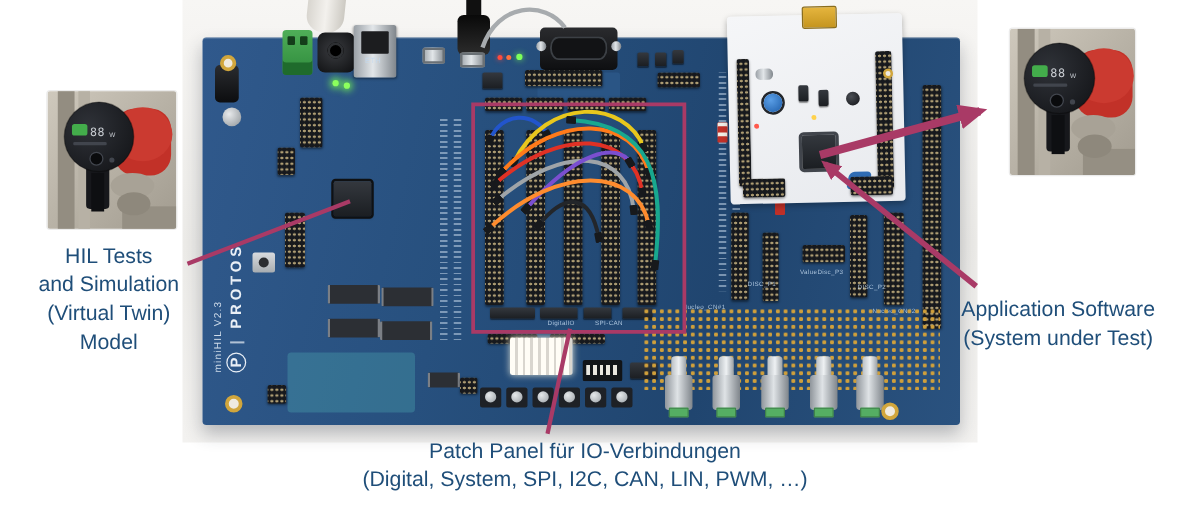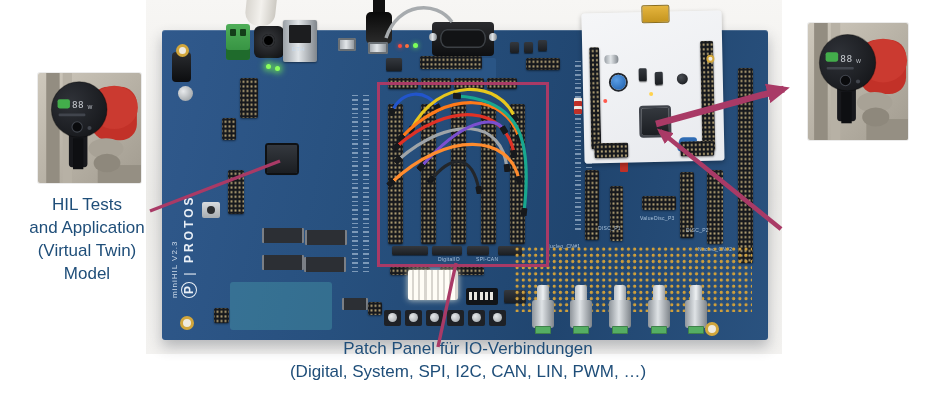--- a/index.html
+++ b/index.html
@@ -274,22 +274,26 @@
       </marker>
     </defs>
     <line x1="150" y1="211" x2="280" y2="161" stroke="#A93A66" stroke-width="3.4"></line>
     <line x1="456" y1="263" x2="438" y2="347" stroke="#A93A66" stroke-width="3.4"></line>
     <line x1="656" y1="124" x2="784" y2="89" stroke="#A93A66" stroke-width="6.5" marker-end="url(#headBig)"></line>
     <line x1="781" y1="229" x2="660" y2="131" stroke="#A93A66" stroke-width="4.5" marker-end="url(#headSm)"></line>
   </svg>
 
   <div class="abs caption z8" style="left:2px;top:193px;width:170px;">
     <div>HIL Tests</div>
-    <div>and Application</div>
+    <div>and Simulation</div>
     <div>(Virtual Twin)</div>
     <div>Model</div>
   </div>
-  <div class="abs caption z8" style="left:238px;top:337px;width:460px;">
+  <div class="abs caption z8" style="left:748px;top:236px;width:197px;">
+    <div>Application Software</div>
+    <div>(System under Test)</div>
+  </div>
+  <div class="abs caption z8" style="left:238px;top:349px;width:460px;">
     <div>Patch Panel für IO-Verbindungen</div>
     <div>(Digital, System, SPI, I2C, CAN, LIN, PWM, …)</div>
   </div>
 
 </div>
 
 </body></html>

